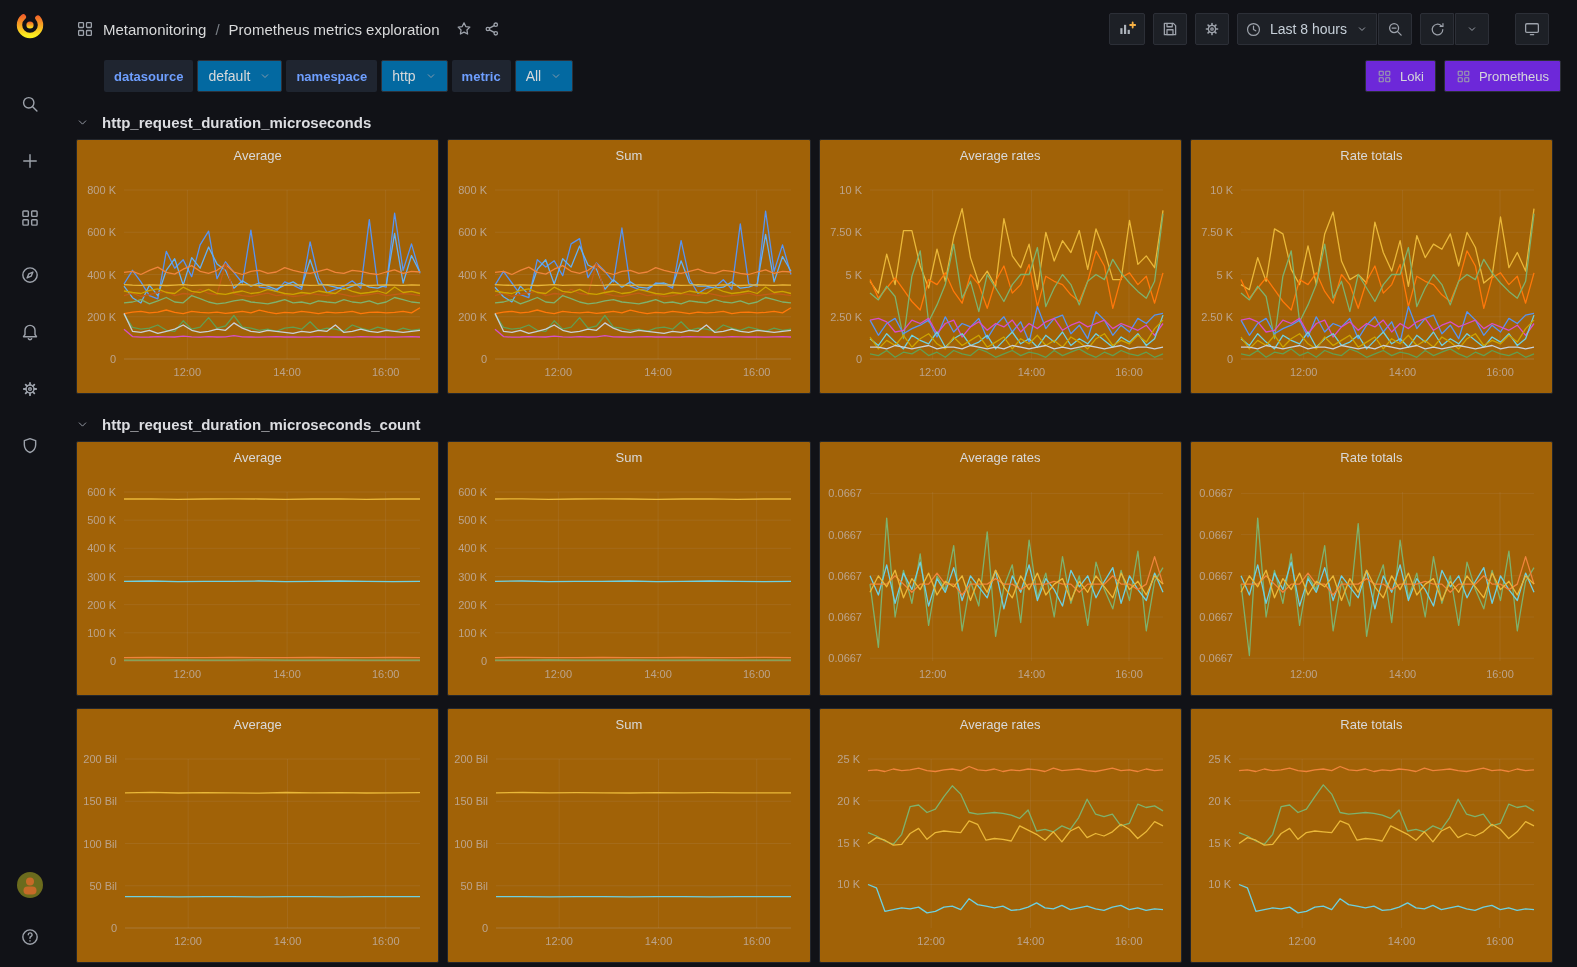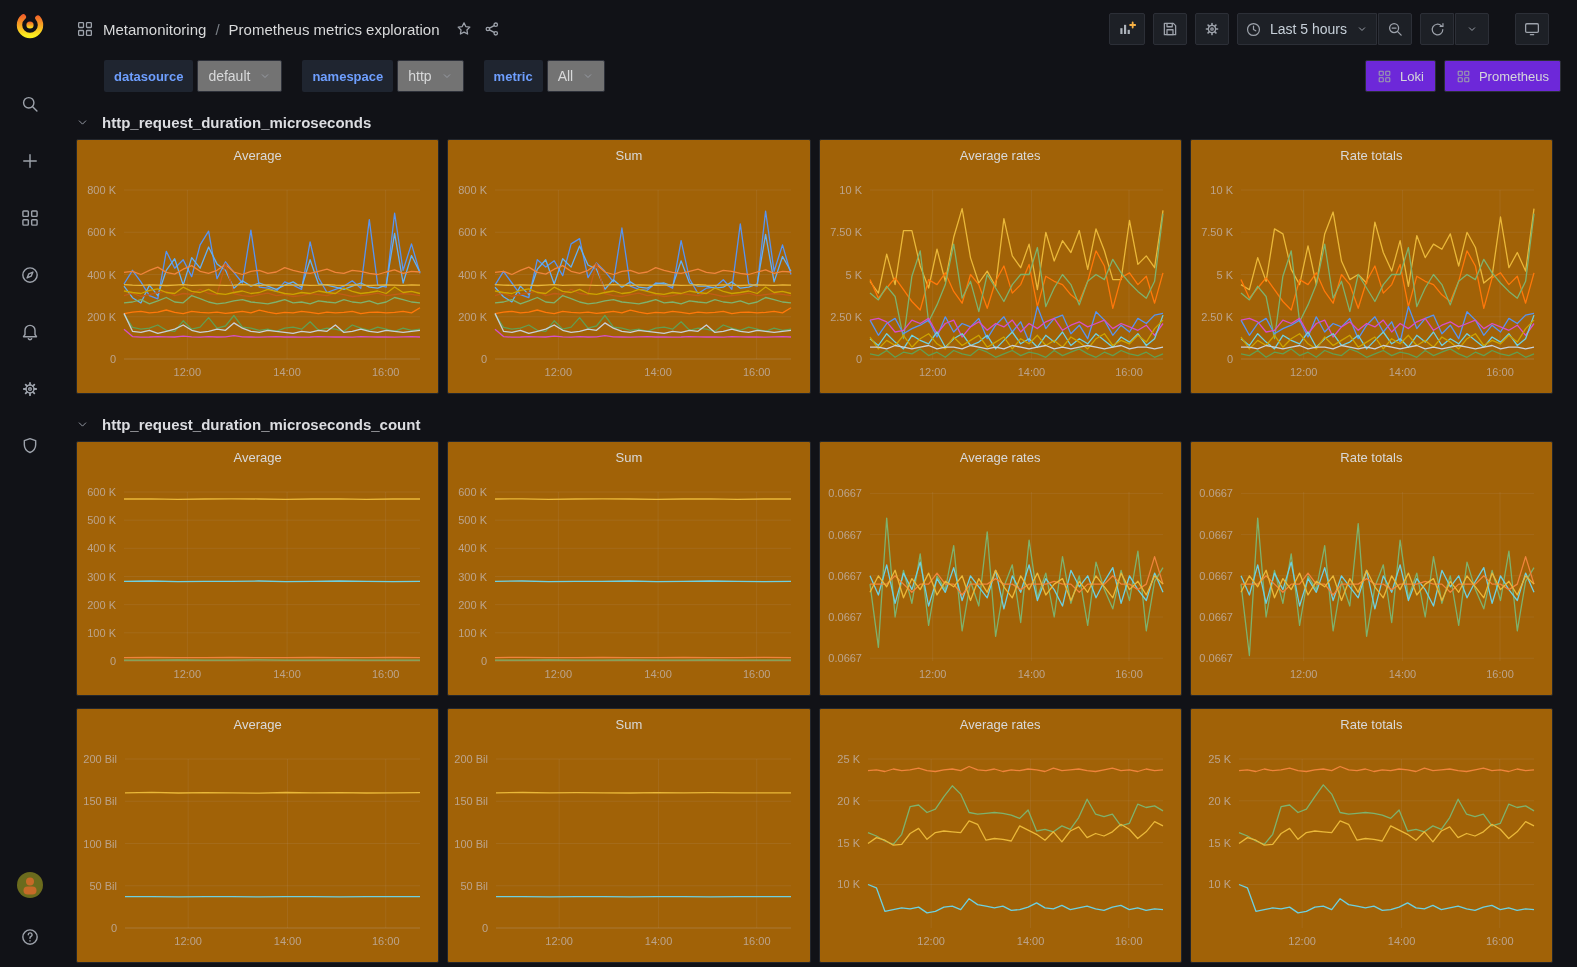--- a/index.html
+++ b/index.html
@@ -28,25 +28,25 @@
   .tb-btn { height:32px; min-width:34px; display:flex; align-items:center; justify-content:center; gap:8px;
     background:#1d2026; border:1px solid #2c2f37; border-radius:2px; padding:0 7px;
     color:#c7d0d9; font-size:14px; cursor:pointer; white-space:nowrap; }
   .tb-join { display:flex; gap:1px; }
   .tb-join .tb-btn:first-child { border-radius:2px 0 0 2px; }
   .tb-join .tb-btn:last-child { border-radius:0 2px 2px 0; }
   .tb-gap { width:10px; }
 
   
   .filterbar { height:46px; display:flex; align-items:flex-start; justify-content:space-between; padding:2px 16px 0; }
-  .filters { display:flex; gap:20px;padding-left:28px; }
+  .filters { display:flex; gap:4px;padding-left:28px; }
   .filter { display:flex; gap:4px; }
   .f-label { background:#1f2530; color:#6e9fff; font-weight:700; font-size:13px; padding:0 10px;
     height:32px; display:flex; align-items:center; border-radius:2px; cursor:pointer; }
-  .f-value { border:1px solid #2e313a; background:#737373; color:#d8d9da; font-size:14px; padding:0 10px;
+  .f-value { border:1px solid #2e313a; background:#0369a1; color:#d8d9da; font-size:14px; padding:0 10px;
     height:32px; display:flex; align-items:center; gap:9px; border-radius:2px; cursor:pointer; }
   .dash-links { display:flex; gap:8px; }
   .dash-link { height:32px; display:flex; align-items:center; gap:8px; background:#6d28d9;
     border:1px solid #2c2f37; border-radius:2px; padding:0 11px; font-size:13px; font-weight:500;
     color:#d5d6da; cursor:pointer; white-space:nowrap; }
 
   
   .content { padding:0 24px 0 16px; flex:1; overflow:hidden; }
   .section { margin-bottom:12px; }
   .section-head { display:flex; align-items:center; gap:13px; padding:10px 0 8px; cursor:pointer; }
@@ -192,21 +192,21 @@
                 <path d="M12 4.6V7M12 17v2.4M4.6 12H7M17 12h2.4M6.8 6.8l1.7 1.7M15.5 15.5l1.7 1.7M17.2 6.8l-1.7 1.7M8.5 15.5l-1.7 1.7"></path>
               </g>
             </svg>
         </div>
         <div class="tb-join">
           <div class="tb-btn">
             <svg class="ic" width="17" height="17" viewBox="0 0 24 24">
                 <circle cx="12" cy="12" r="8.4"></circle>
                 <path d="M12 7.2V12l3.2 1.9"></path>
               </svg>
-            <span>Last 5 hours</span>
+            <span>Last 8 hours</span>
             <svg class="ic" width="14" height="14" viewBox="0 0 24 24">
                 <path d="M7.5 10l4.5 4.5L16.5 10"></path>
               </svg>
           </div>
           <div class="tb-btn">
             <svg class="ic" width="18" height="18" viewBox="0 0 24 24">
                 <circle cx="10.8" cy="10.8" r="6"></circle>
                 <path d="M15.2 15.2l5 5M8.2 10.8h5.2"></path>
               </svg>
           </div>

